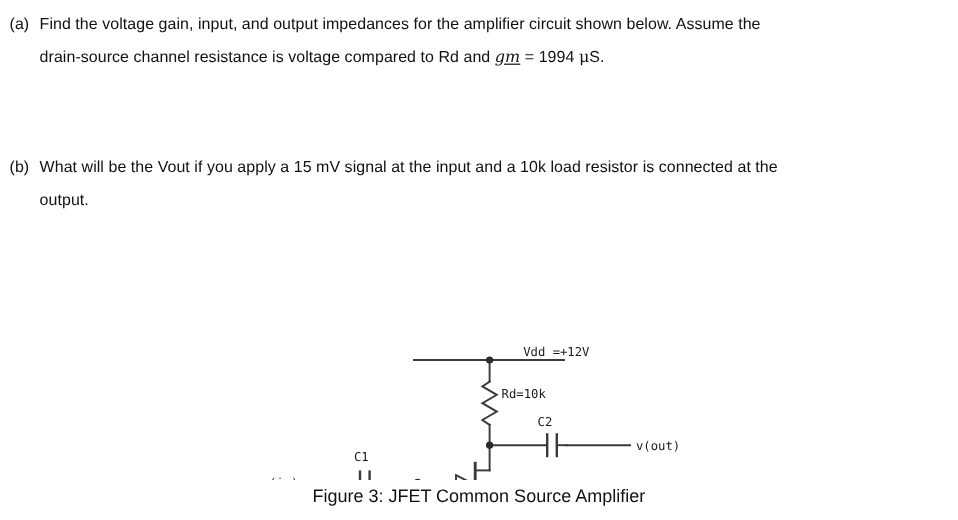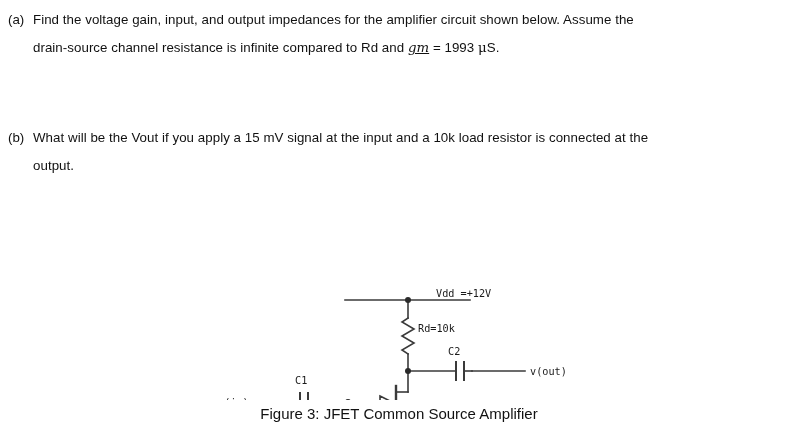--- a/index.html
+++ b/index.html
@@ -88,21 +88,21 @@
     font-size: 10.2px;
     fill: #1a1a1a;
   }
 </style>
 </head>
 <body>
 
 <div class="qblock qitem" id="qa">
   <span class="marker">(a)</span>
   <div class="qline">Find the voltage gain, input, and output impedances for the amplifier circuit shown below.  Assume the</div>
-  <div class="qline"><span>drain-source channel resistance is infinite compared to Rd and </span><span class="math-it">gm</span><span> = 1993 </span><span class="math-up">μ</span><span>S.</span></div>
+  <div class="qline"><span>drain-source channel resistance is voltage compared to Rd and </span><span class="math-it">gm</span><span> = 1994 </span><span class="math-up">μ</span><span>S.</span></div>
 </div>
 
 <div class="qblock qitem" id="qb">
   <span class="marker">(b)</span>
   <div class="qline">What will be the Vout if you apply a 15 mV signal at the input and a 10k load resistor is connected at the</div>
   <div class="qline">output.</div>
 </div>
 
 <div id="figure">
   <svg id="circuit-svg" width="798" height="260" viewBox="0 0 798 260">

